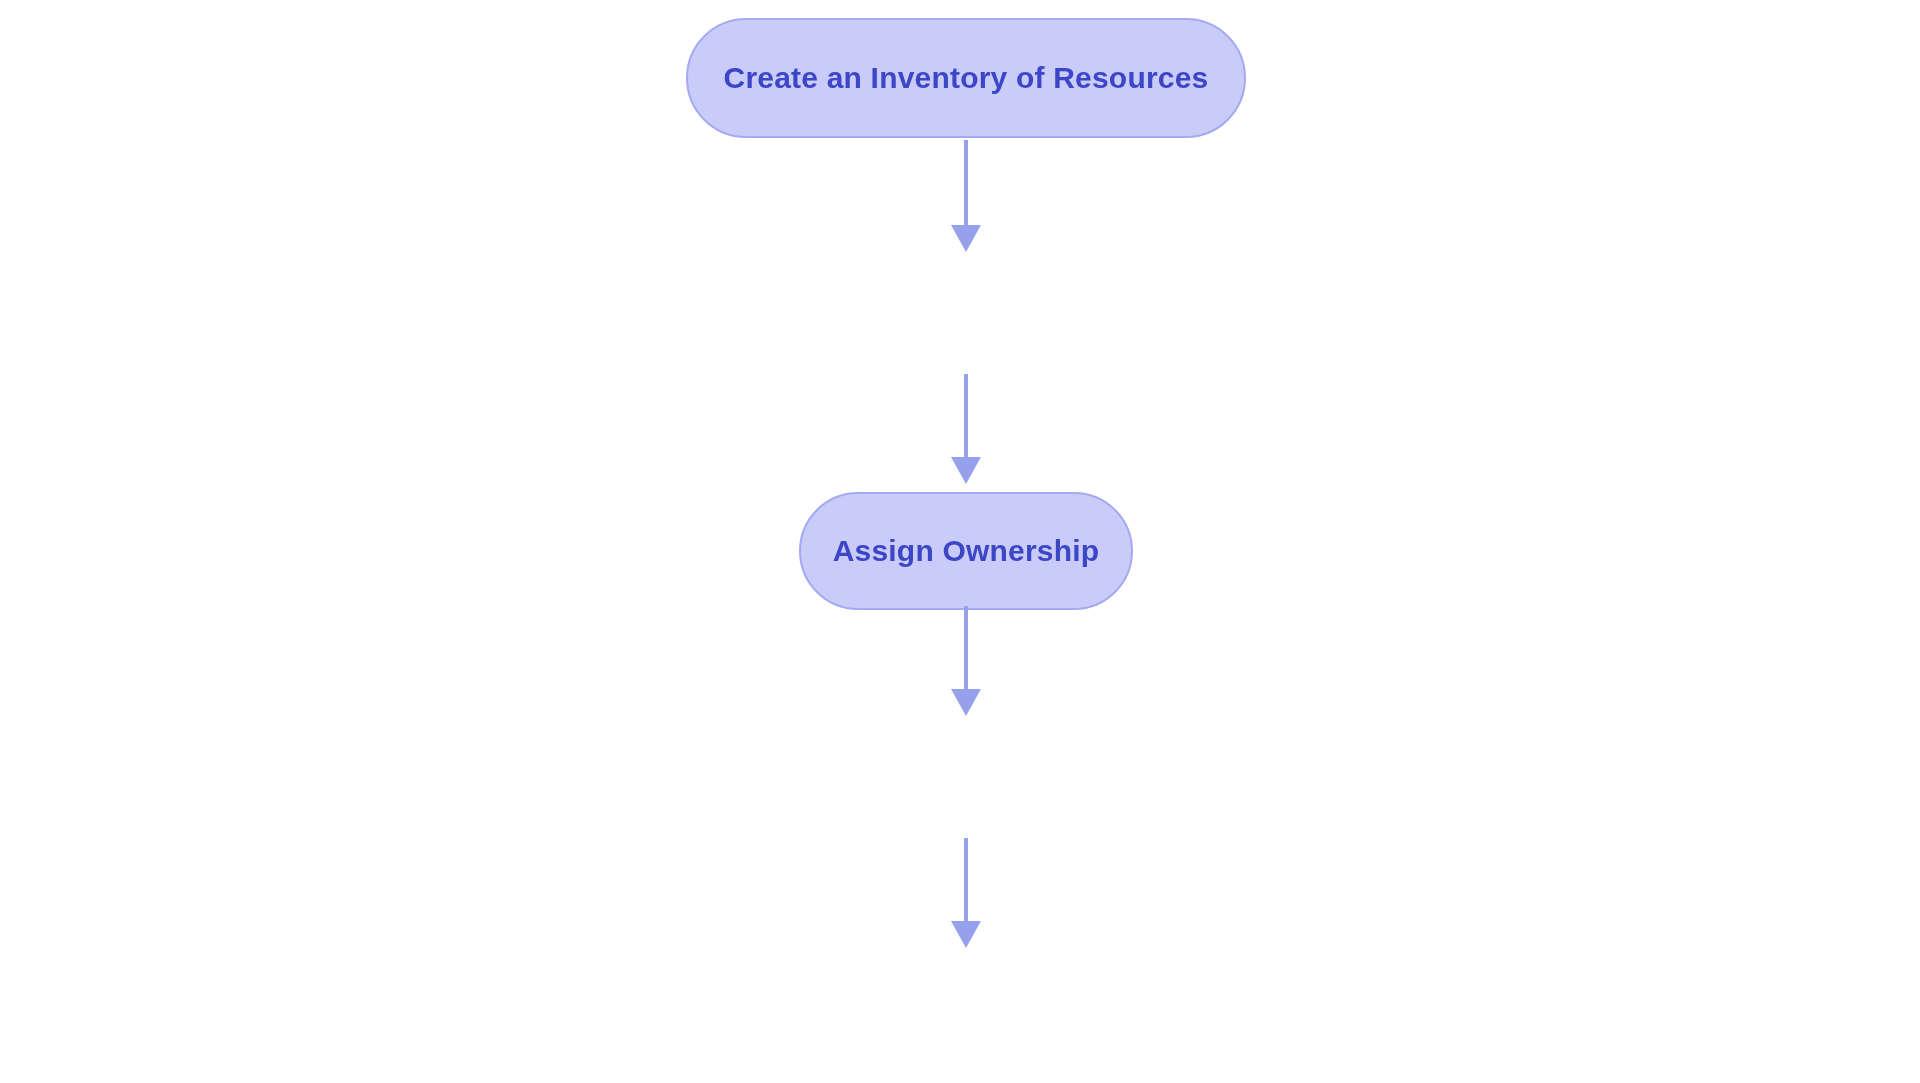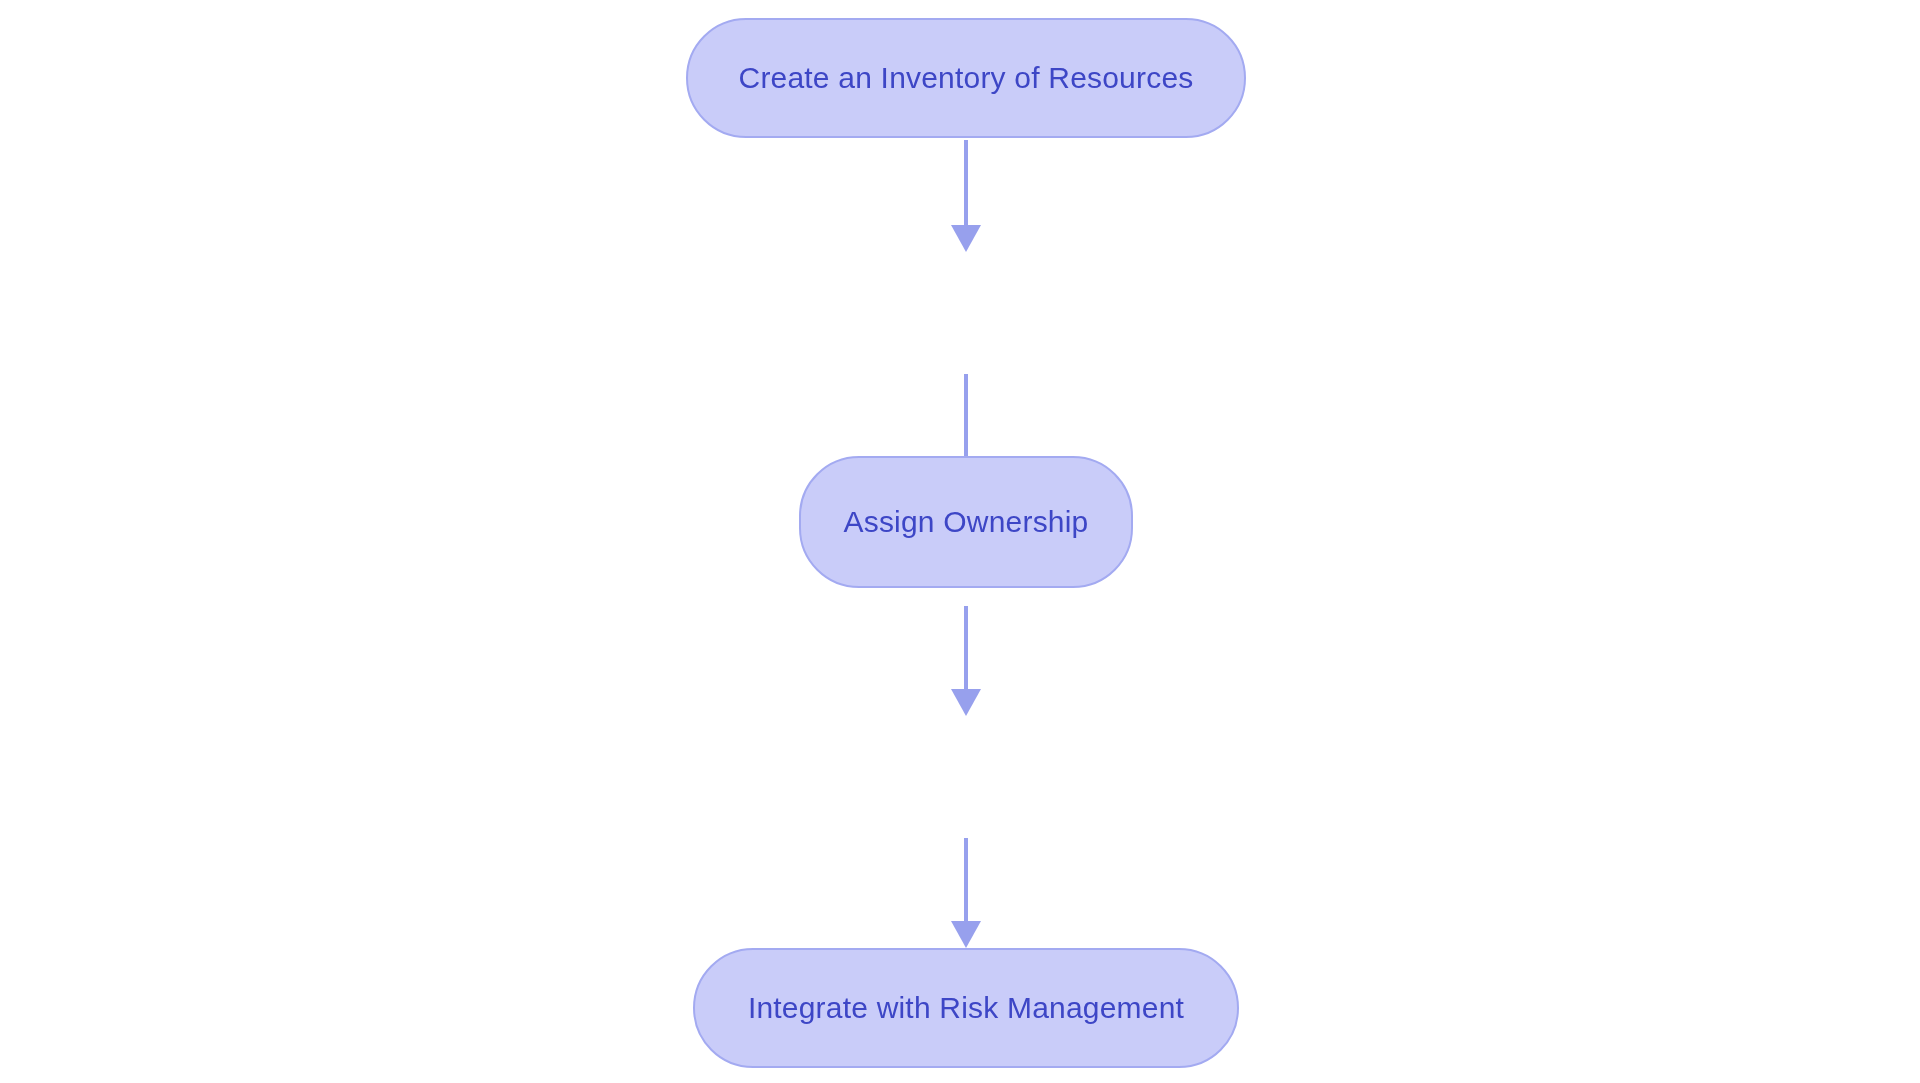--- a/index.html
+++ b/index.html
@@ -21,27 +21,27 @@
     position:absolute;
     box-sizing:border-box;
     background:var(--node-fill);
     border:2px solid var(--node-border);
     border-radius:60px;
     display:flex;
     align-items:center;
     justify-content:center;
     color:var(--node-text);
     font-size:30px;
-    font-weight:400;
+    font-weight:700;
     letter-spacing:0.2px;
     text-align:center;
   }
   .node-1{left:686px; top:18px;  width:560px; height:120px;}
   .node-2{left:791px; top:252px; width:350px; height:120px;}
-  .node-3{left:799px; top:456px; width:334px; height:132px;}
+  .node-3{left:799px; top:492px; width:334px; height:118px;}
   .node-4{left:806px; top:716px; width:320px; height:120px;}
   .node-5{left:693px; top:948px; width:546px; height:120px;}
 
   .arrow{position:absolute; width:32px; left:950px;}
   .arrow-1{top:140px; height:112px;}
   .arrow-2{top:374px; height:110px;}
   .arrow-3{top:606px; height:110px;}
   .arrow-4{top:838px; height:110px;}
   .arrow-line{
     position:absolute;
@@ -87,17 +87,14 @@
     <div class="arrow-line"></div>
     <div class="arrow-head"></div>
   </div>
 
 
   <div class="arrow arrow-4">
     <div class="arrow-line"></div>
     <div class="arrow-head"></div>
   </div>
 
-  <div class="node node-5">
-    <span>Integrate with Risk Management</span>
-  </div>
 
 </div>
 
 </body></html>

